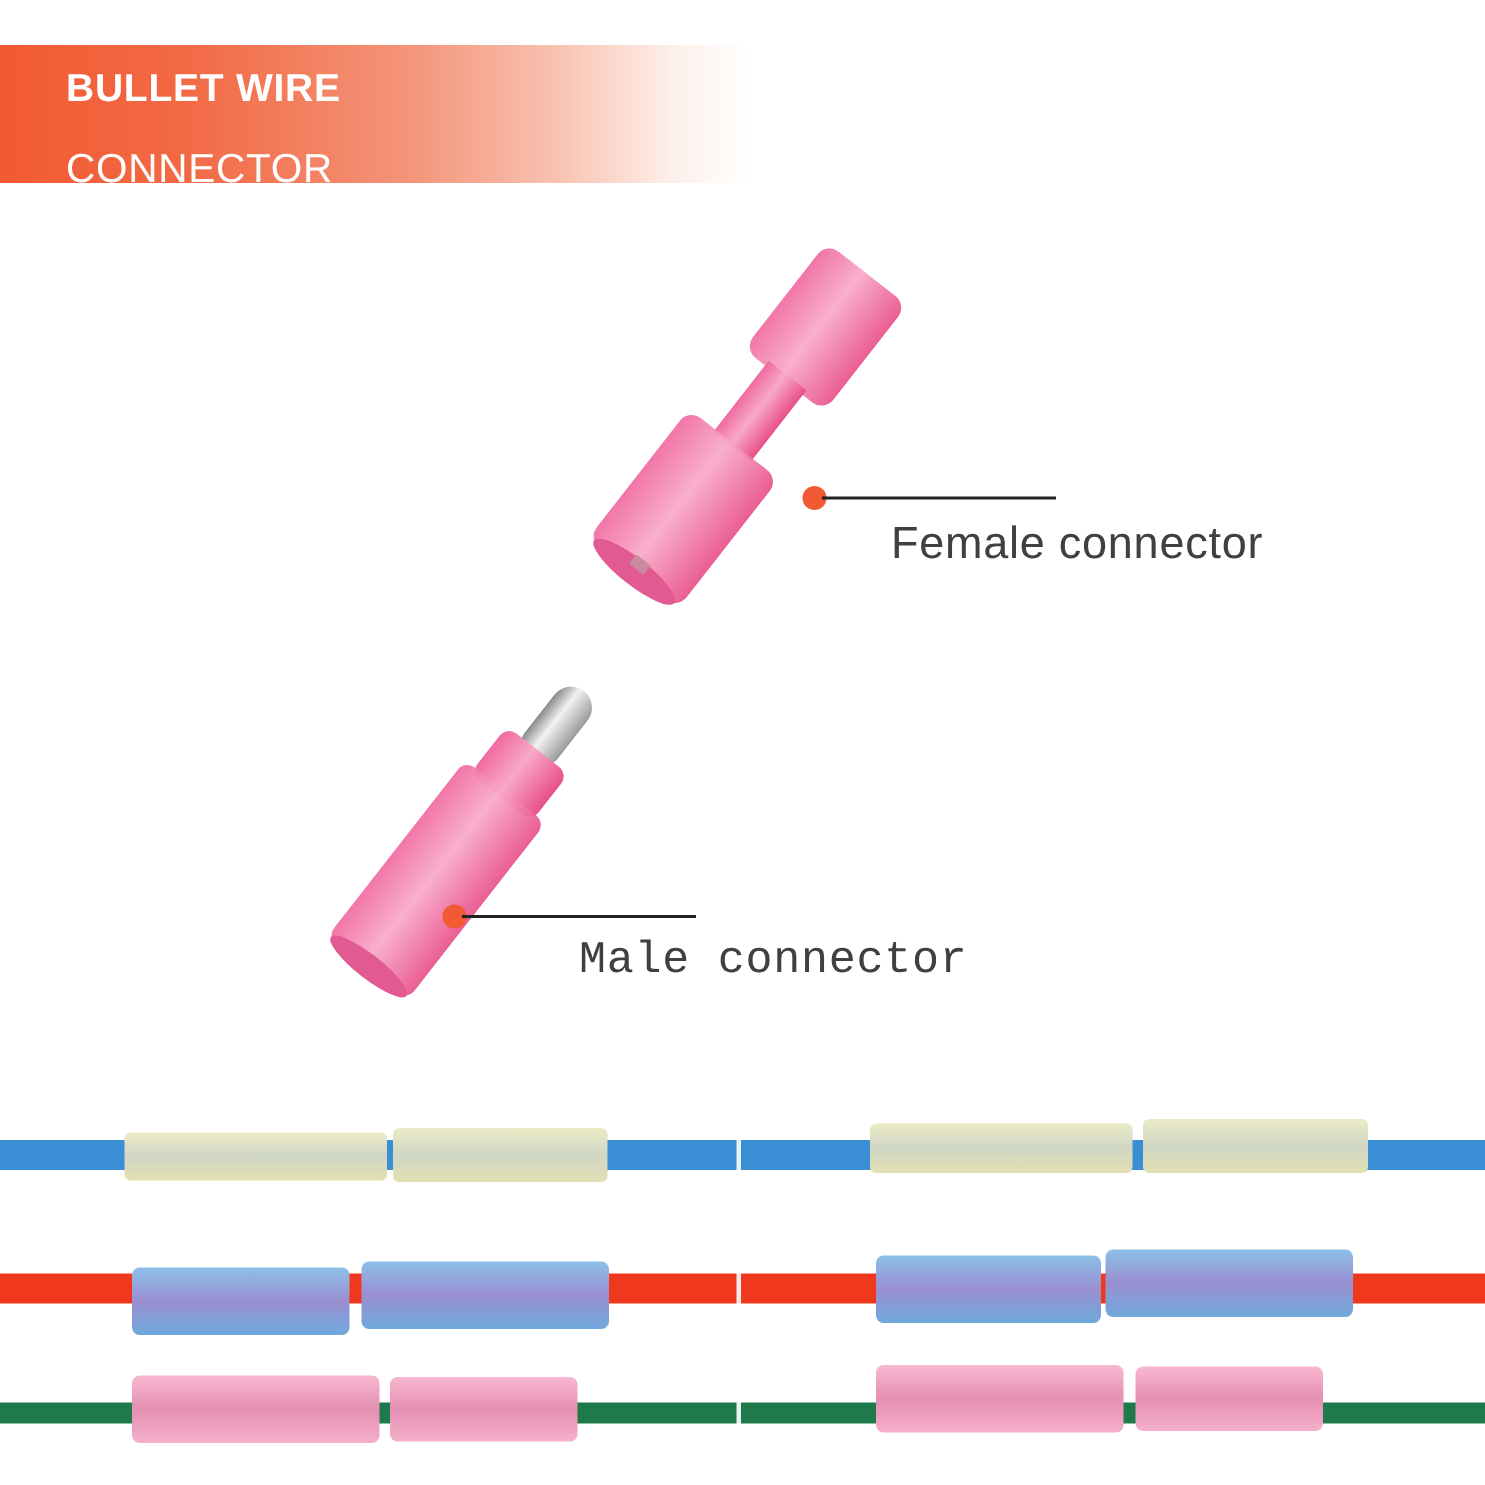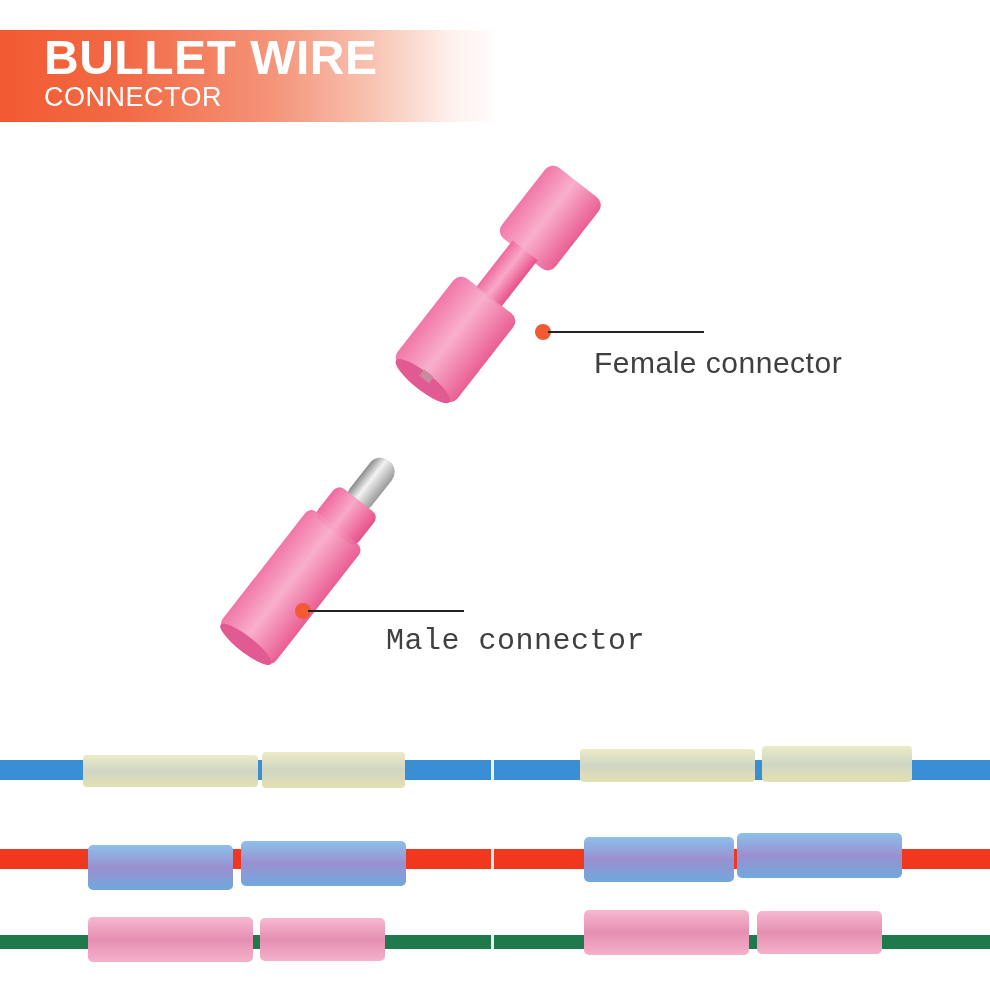--- a/index.html
+++ b/index.html
@@ -1,20 +1,20 @@
 <!DOCTYPE html>
 <html><head>
 <meta charset="utf-8">
 <style>
   html, body { margin:0; padding:0; background:#ffffff; }
   body { width:990px; height:990px; position:relative; overflow:hidden; font-family:"Liberation Sans", "DejaVu Sans", sans-serif; }
   .banner { position:absolute; left:0; top:30px; width:500px; height:92px;
     background:linear-gradient(90deg, #f15a32 0%, #f26a45 25%, #f4957a 55%, #f8c4b3 75%, #fdf0eb 90%, rgba(255,255,255,0) 100%); }
-  .banner-title { position:absolute; left:44px; top:6px; color:#fff; font-weight:700; font-size:48px; letter-spacing:0.5px; line-height:44px;text-align:center; }
-  .banner-sub { position:absolute; left:44px; top:51px; color:#fff; font-weight:400; font-size:27px; letter-spacing:0.5px; line-height:32px; }
+  .banner-title { position:absolute; left:44px; top:6px; color:#fff; font-weight:700; font-size:26px; letter-spacing:0.5px; line-height:44px;text-align:center; }
+  .banner-sub { position:absolute; left:44px; top:66px; color:#fff; font-weight:400; font-size:27px; letter-spacing:0.5px; line-height:32px; }
   .label { position:absolute; color:#404040; font-size:30px; letter-spacing:0.5px; white-space:nowrap; }
   .leader { position:absolute; height:2px; background:#222; }
   .dot { position:absolute; width:16px; height:16px; border-radius:50%; background:#f15a32; }
   svg.art { position:absolute; left:0; top:0; }
 </style>
 </head>
 <body>
 
 <div class="banner">
   <div class="banner-title">BULLET WIRE</div>

